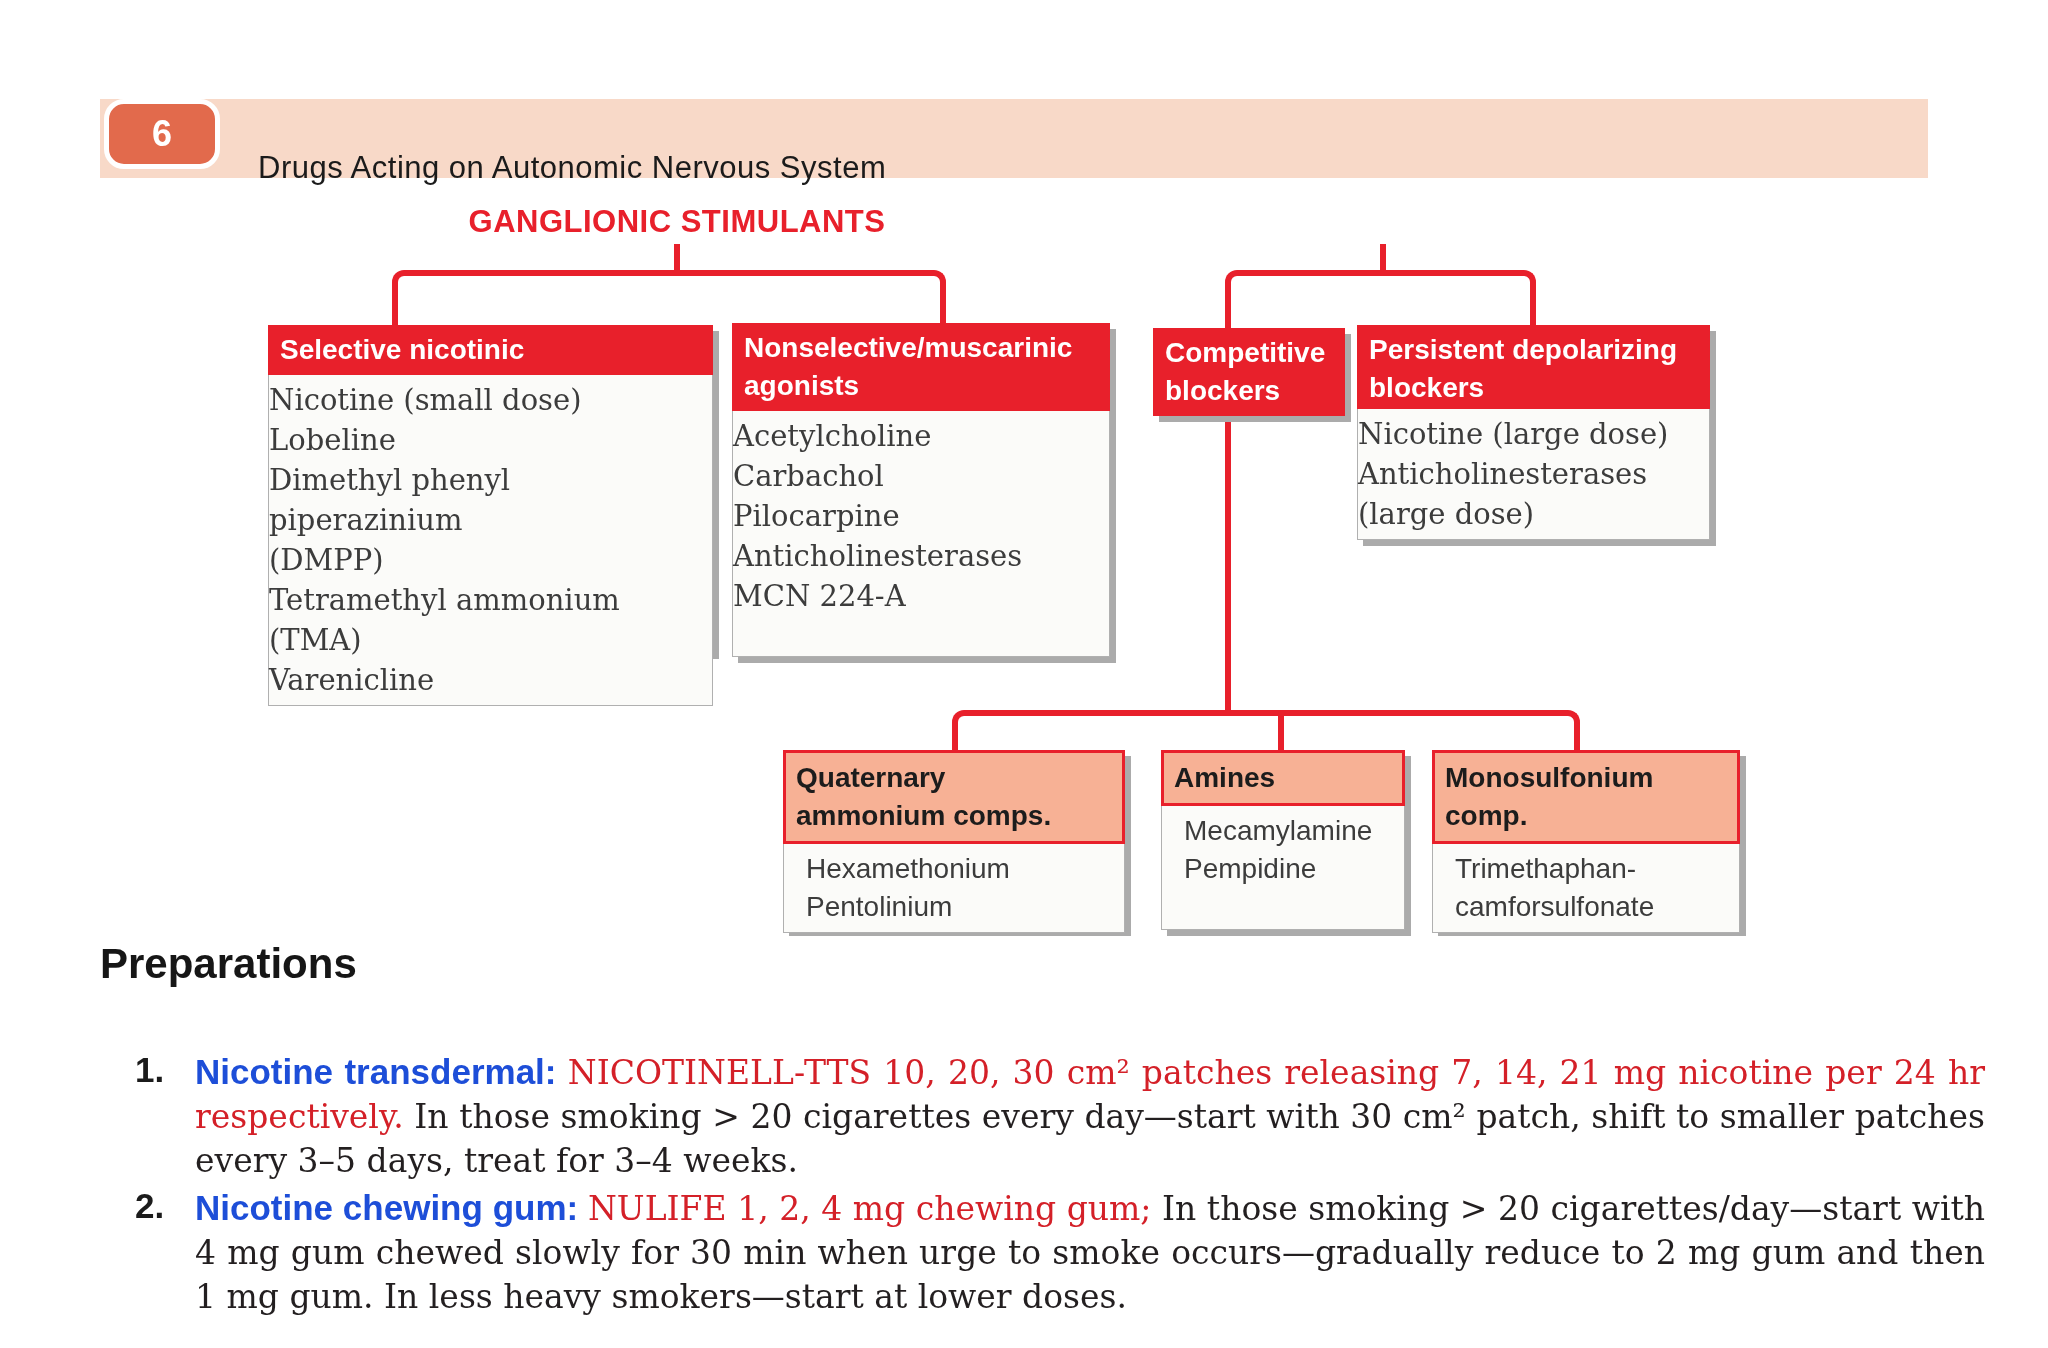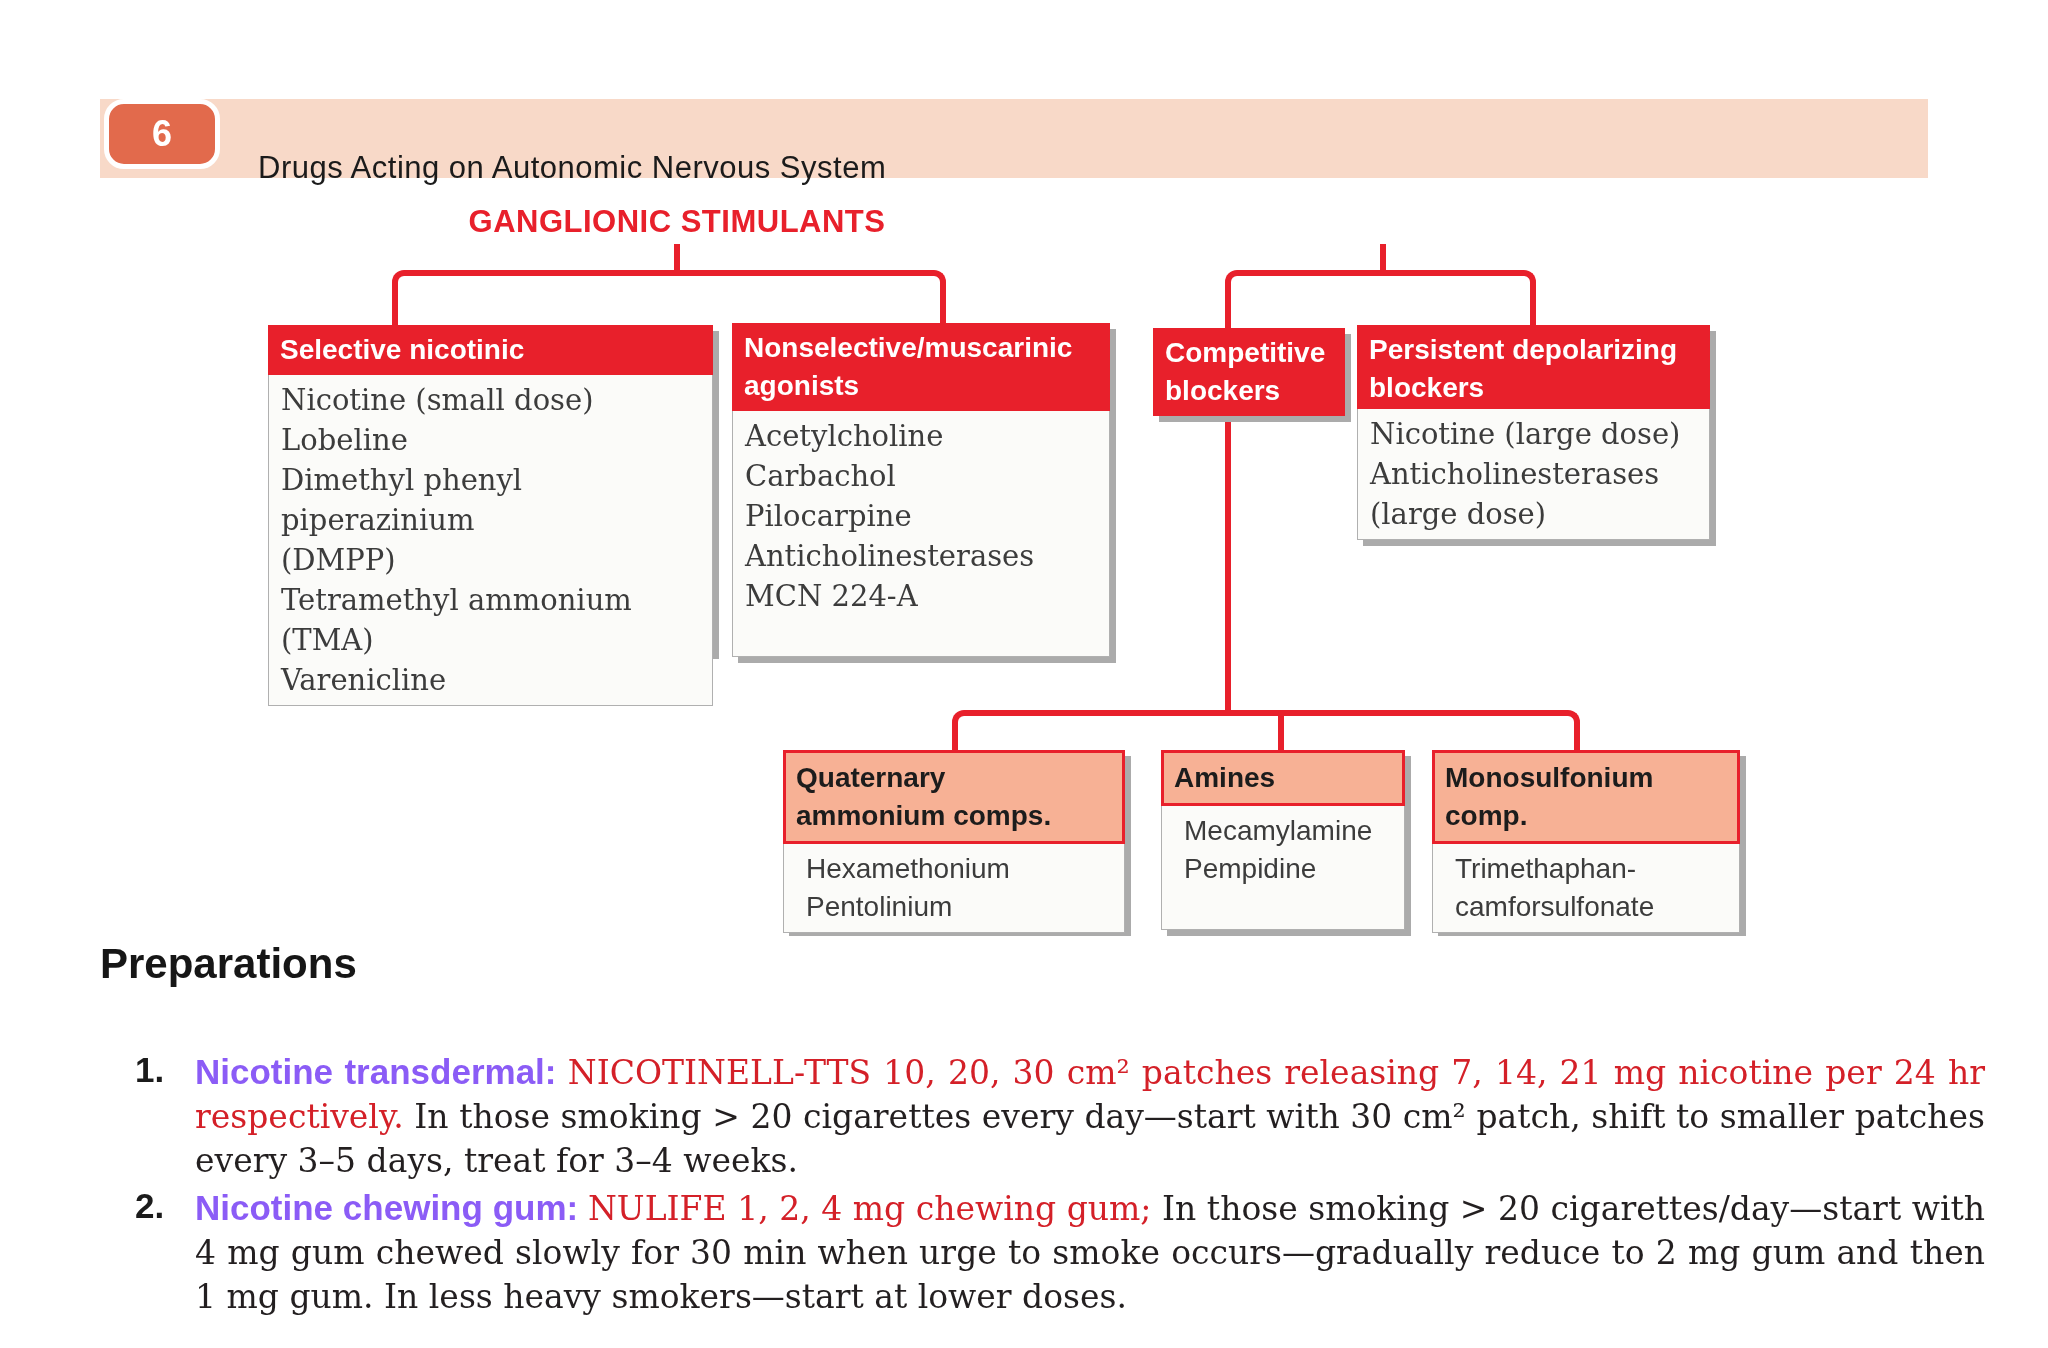--- a/index.html
+++ b/index.html
@@ -24,38 +24,38 @@
   .bracket{position:absolute;border-top:6px solid #e8202b;border-left:6px solid #e8202b;
            border-right:6px solid #e8202b;border-radius:12px 12px 0 0;box-sizing:border-box;}
 
   
   .box{position:absolute;display:flex;flex-direction:column;box-sizing:border-box;
        box-shadow:6px 6px 0 #ababab;background:#fbfbf9;}
   .box-header{background:#e8202b;color:#ffffff;font-weight:bold;font-size:28px;
               line-height:38px;padding:6px 12px;box-sizing:border-box;min-height:50px;}
   .box-body{flex:1;border:1px solid #b0b0b0;border-top:none;background:#fbfbf9;
             font-family:"DejaVu Serif",serif;color:#3c3c3c;font-size:29px;line-height:40px;
-            padding:5px 12px;box-sizing:border-box;}
+            padding:5px 0;box-sizing:border-box;}
 
   
   .sub-box{position:absolute;display:flex;flex-direction:column;box-sizing:border-box;
            box-shadow:6px 6px 0 #ababab;background:#c2410c;}
   .sub-header{background:#f7b195;border:3px solid #e8202b;color:#1c1c1c;font-weight:bold;
               font-size:28px;line-height:38px;padding:6px 10px;box-sizing:border-box;}
   .sub-body{flex:1;border:1px solid #b0b0b0;border-top:none;background:#fbfbf9;
             font-family:Liberation Sans, sans-serif;color:#3c3c3c;font-size:28px;line-height:38px;
             padding:6px 22px;box-sizing:border-box;}
 
   
   .prep-heading{position:absolute;left:100px;top:940px;font-size:42px;font-weight:bold;color:#161616;}
   .prep-item{position:absolute;left:0;width:2048px;}
   .num{position:absolute;left:135px;top:0;font-size:35px;font-weight:bold;color:#1b1b1b;}
   .prep-text{margin-left:195px;width:1790px;text-align:justify;
              font-family:"DejaVu Serif",serif;font-size:33px;line-height:44px;color:#231f20;}
-  .seg-label{font-family:"Liberation Sans",sans-serif;font-weight:bold;font-size:35px;color:#8b5cf6;}
+  .seg-label{font-family:"Liberation Sans",sans-serif;font-weight:bold;font-size:35px;color:#1d4ed8;}
   .seg-red{color:#d42028;}
   .seg-plain{color:#231f20;}
 </style>
 </head>
 <body>
 
 <div class="page">
 
   <div class="bar"></div>
   <div class="badge">6</div>

